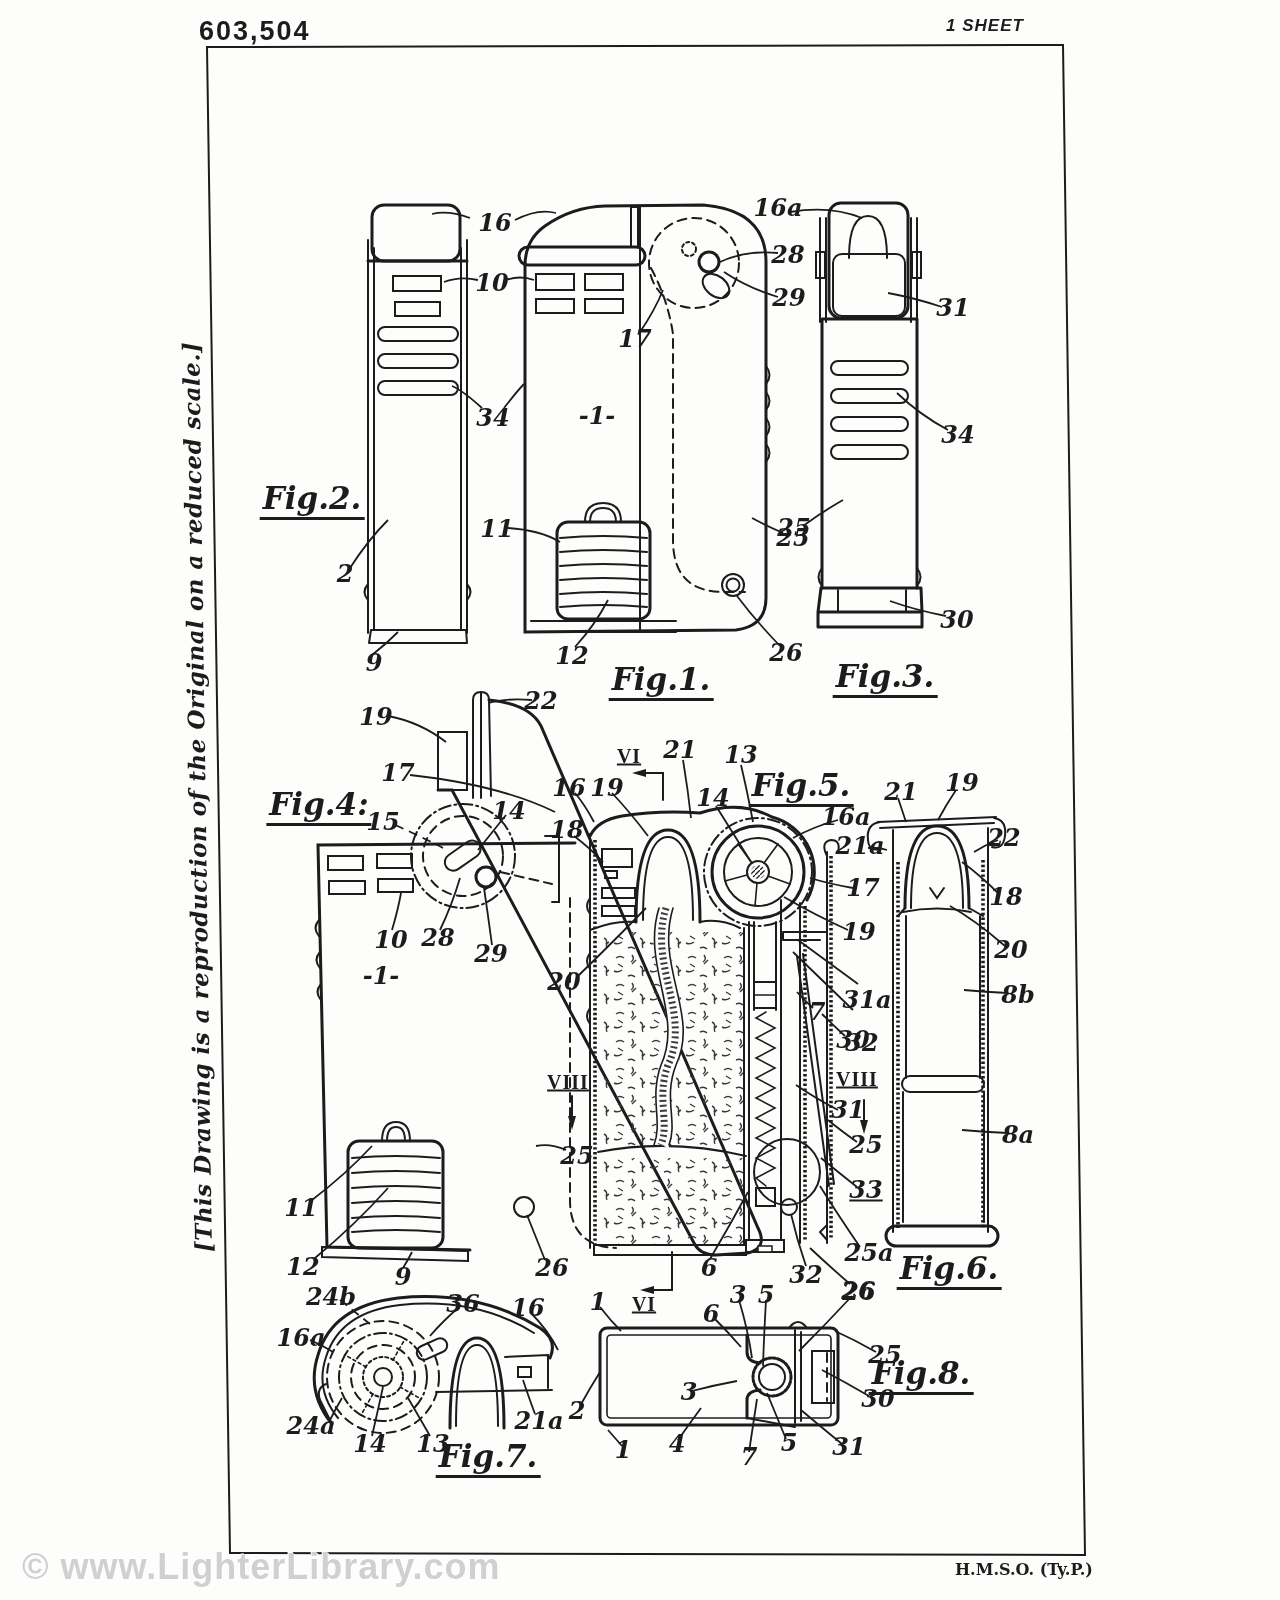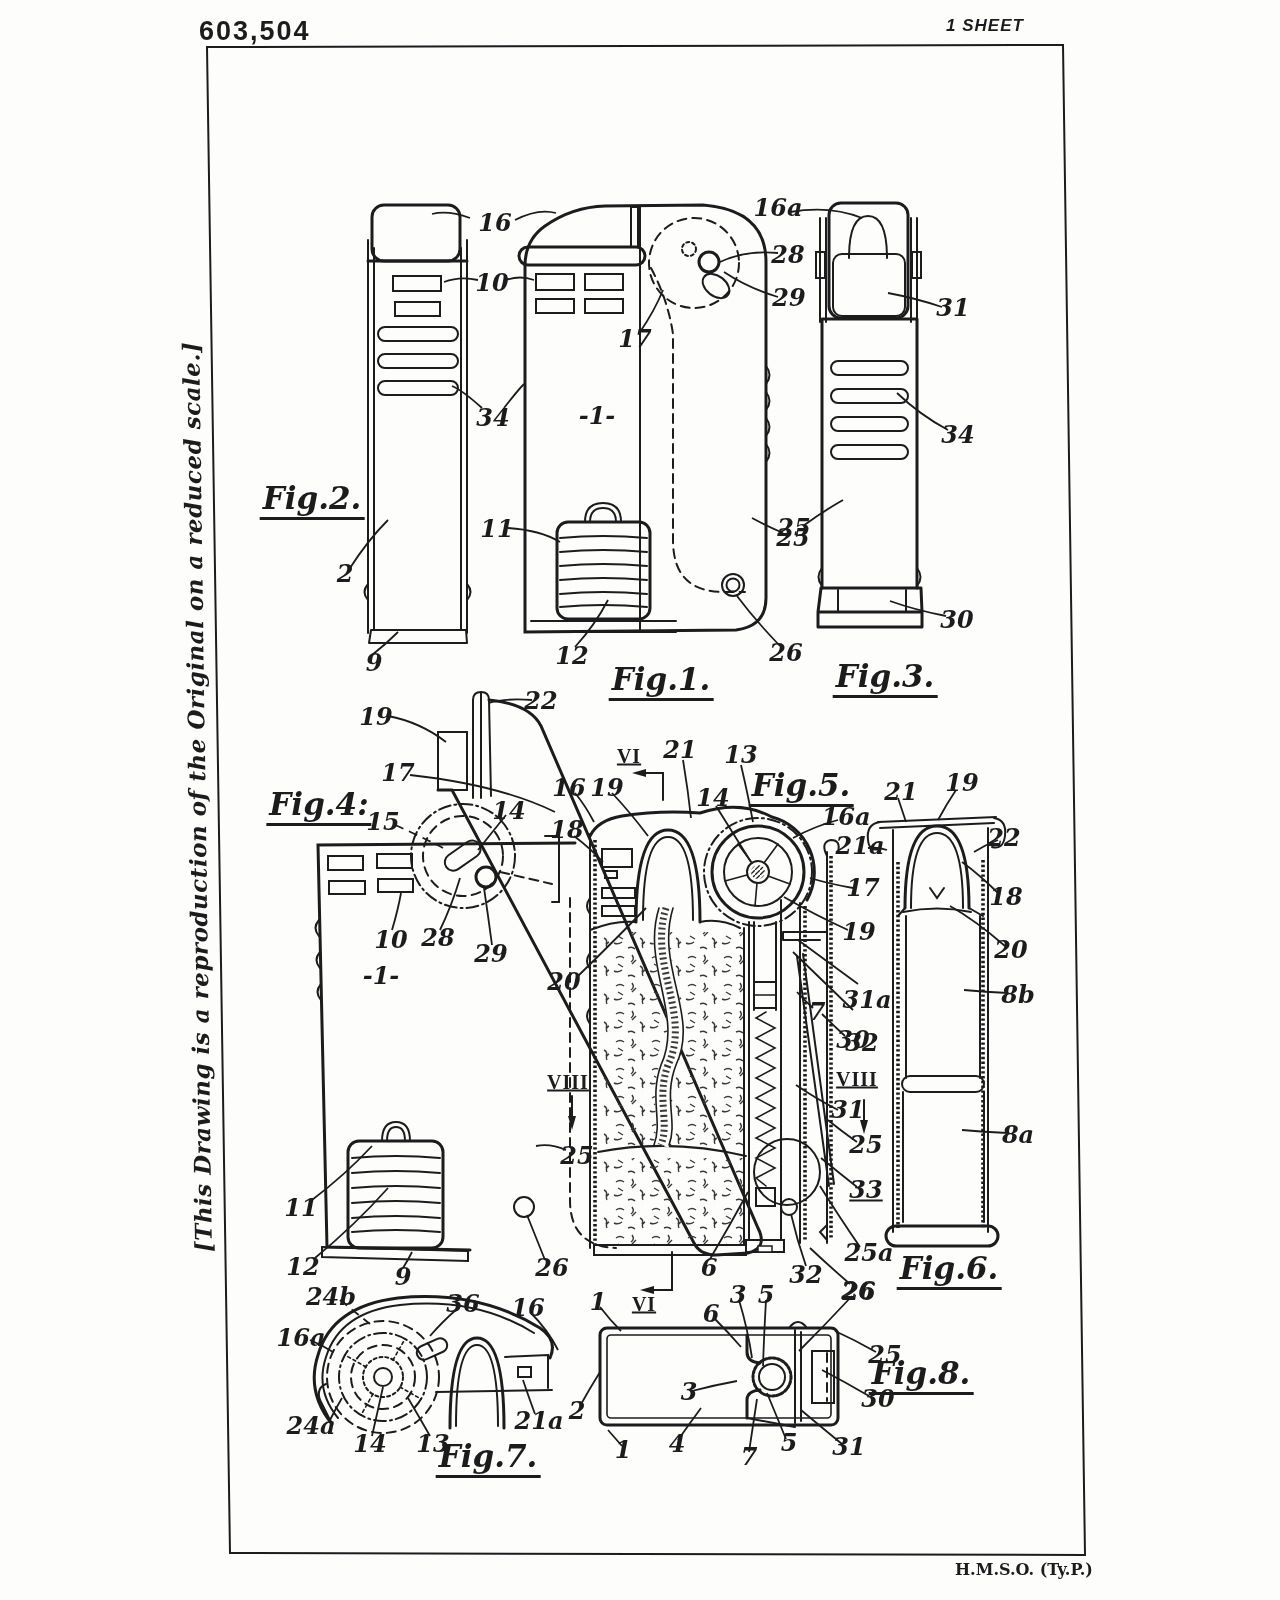--- a/index.html
+++ b/index.html
@@ -375,14 +375,15 @@
       <div class="ref-label" style="left: 878px; top: 1398px;">30</div>
       <div class="ref-label" style="left: 849px; top: 1446px;">31</div>
       <div class="ref-label" style="left: 789px; top: 1442px;">5</div>
       <div class="ref-label" style="left: 749px; top: 1456px;">7</div>
       <div class="ref-label" style="left: 677px; top: 1443px;">4</div>
       <div class="ref-label" style="left: 623px; top: 1449px;">1</div>
       <div class="ref-label" style="left: 577px; top: 1410px;">2</div>
       <div class="ref-label" style="left: 689px; top: 1391px;">3</div>
     </div>
 
+  <div class="watermark">© www.LighterLibrary.com</div>
   <div class="imprint">H.M.S.O. (Ty.P.)</div>
 </div>
 
 </body></html>

